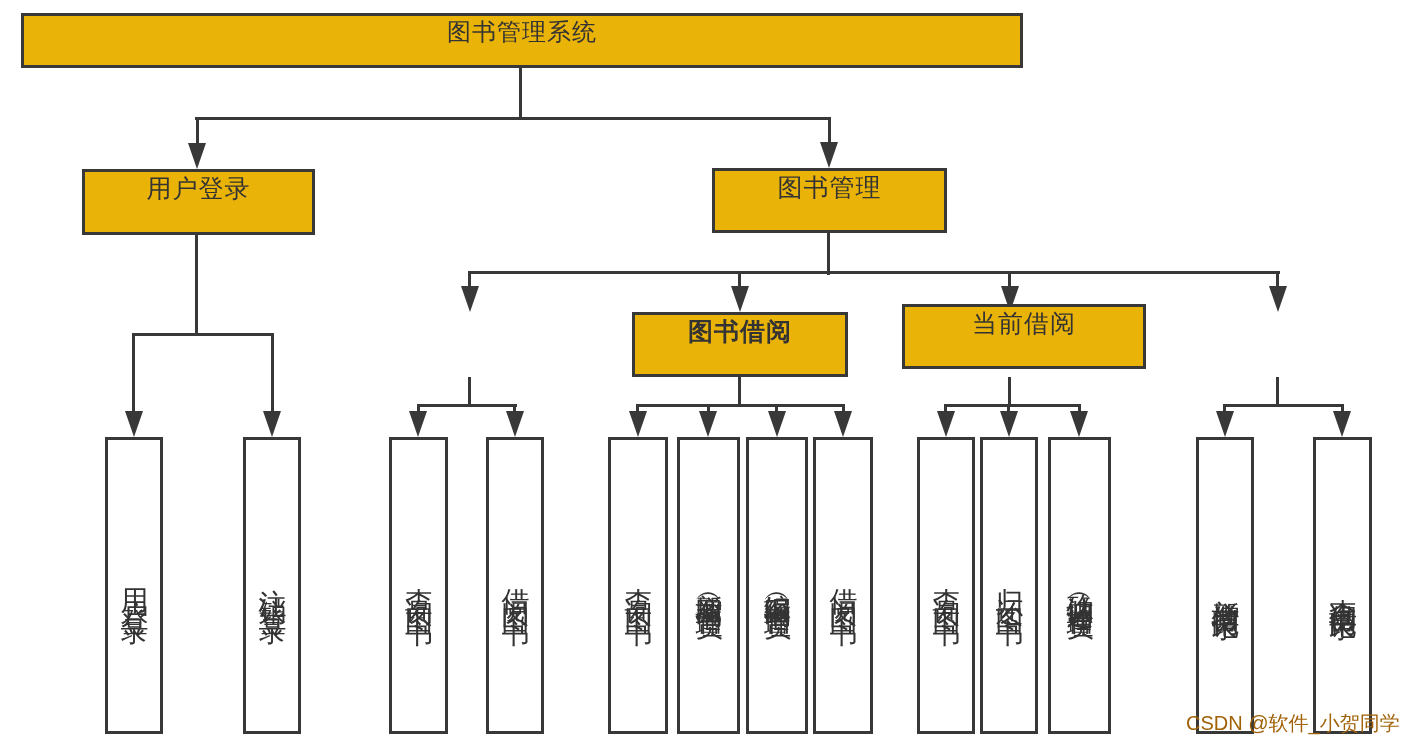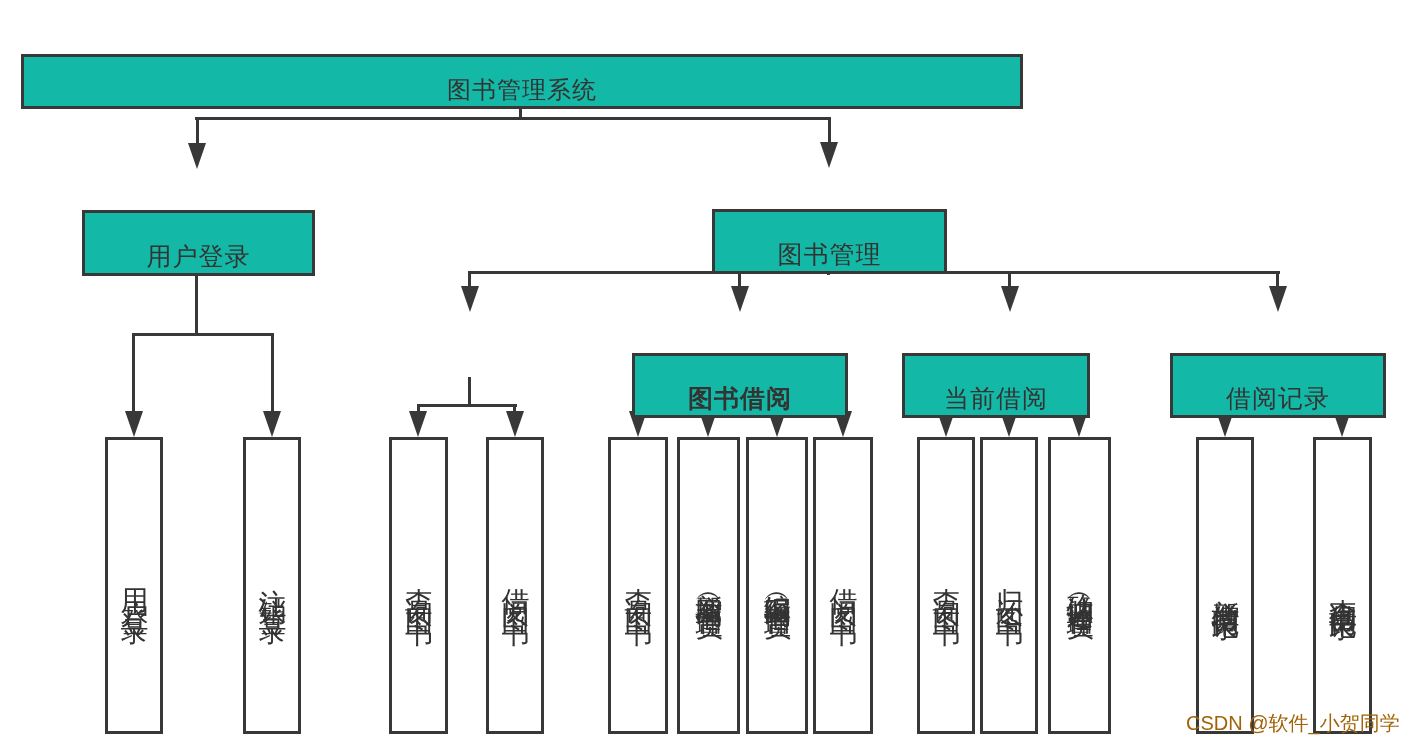--- a/index.html
+++ b/index.html
@@ -7,28 +7,27 @@
   #canvas {
     position:relative;
     width:1405px; height:747px;
     background:#ffffff;
     font-family:"Liberation Sans","DejaVu Sans",sans-serif;
     overflow:hidden;
   }
   
   .hbox {
     position:absolute;
-    background:#14b8a6;
+    background:#eab308;
     border:3px solid #383838;
-    display:flex; align-items:flex-end; justify-content:center;
+    display:flex; align-items:flex-start; justify-content:center;
     color:#333333;
     font-size:25px;
     letter-spacing:1px;
     z-index:2;
-    margin-top:41px;
   }
   .hbox.root { font-size:24px; }
   .vbox {
     position:absolute;
     background:#fff;
     border:3px solid #383838;
     display:flex; align-items:center; justify-content:center;
     color:#333333;
     z-index:2;
   }
@@ -101,25 +100,22 @@
   <div class="v" style="left:738px; top:271px; height:17px;"></div>
   <div class="arr" style="left:731px; top:286px;"></div>
   <div class="v" style="left:1008px; top:271px; height:17px;"></div>
   <div class="arr" style="left:1001px; top:286px;"></div>
   <div class="v" style="left:1276px; top:271px; height:17px;"></div>
   <div class="arr" style="left:1269px; top:286px;"></div>
 
   <div class="hbox" style="left:632px; top:312px; width:216px; height:65px;font-weight:bold;">
     <span>图书借阅</span>
   </div>
-  <div class="hbox" style="left:902px; top:312px; width:188px; height:65px;">
+  <div class="hbox" style="left:902px; top:304px; width:244px; height:65px;">
     <span>当前借阅</span>
-  </div>
-  <div class="hbox" style="left:1170px; top:312px; width:216px; height:65px;">
-    <span>借阅记录</span>
   </div>
 
   <div class="v" style="left:468px; top:377px; height:30px;"></div>
   <div class="h" style="left:417px; top:404px; width:100px;"></div>
   <div class="v" style="left:417px; top:404px; height:12px;"></div>
   <div class="arr" style="left:409px; top:411px;"></div>
   <div class="v" style="left:513px; top:404px; height:12px;"></div>
   <div class="arr" style="left:506px; top:411px;"></div>
 
   <div class="v" style="left:738px; top:377px; height:30px;"></div>

